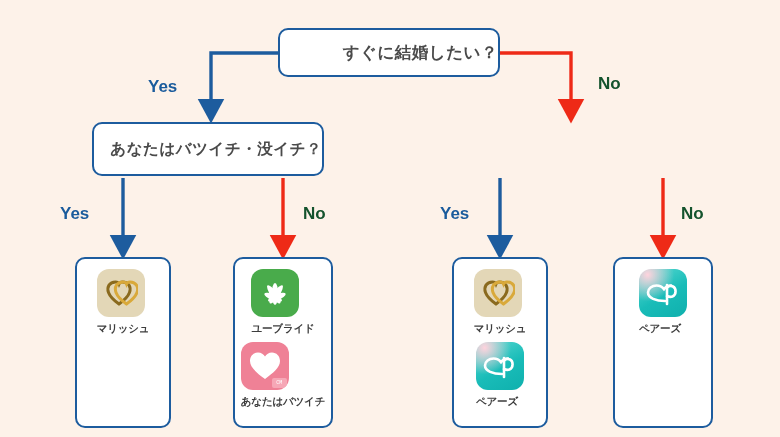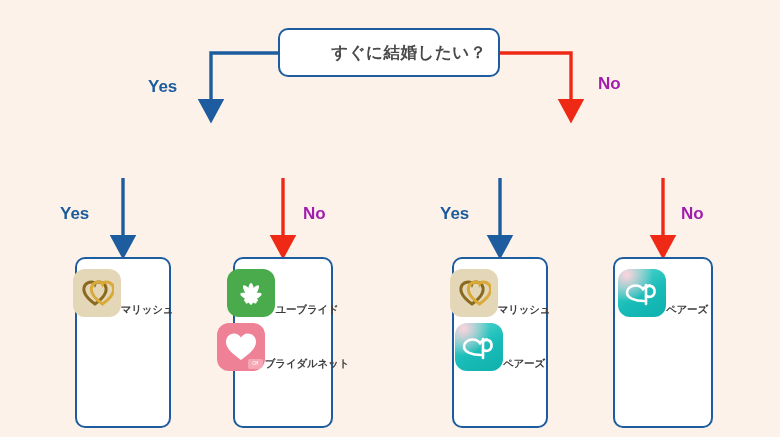--- a/index.html
+++ b/index.html
@@ -22,21 +22,21 @@
 
   
   .decision {
     position: absolute;
     box-sizing: border-box;
     background: #ffffff;
     border: 2.5px solid #1d5c9e;
     border-radius: 10px;
     display: flex;
     align-items: center;
-    justify-content: center;
+    justify-content: flex-end;
     color: #4a4a4a;
     font-weight: bold;
     letter-spacing: 0.5px;
     z-index: 4;
     padding-left: 40px;
   }
   .decision-text {
     white-space: nowrap;
   }
   #q-root {
@@ -73,21 +73,21 @@
 
   
   .edge-label {
     position: absolute;
     font-size: 17px;
     font-weight: bold;
     z-index: 5;
     white-space: nowrap;
   }
   .edge-yes { color: #1a5b9c; text-align: center; }
-  .edge-no  { color: #a21caf; }
+  .edge-no  { color: #14532d; }
 
   #lbl-root-yes { left: 148px; top: 77px; }
   #lbl-root-no  { left: 598px; top: 74px; }
   #lbl-l-yes    { left: 60px;  top: 204px; }
   #lbl-l-no     { left: 303px; top: 204px; }
   #lbl-r-yes    { left: 440px; top: 204px; }
   #lbl-r-no     { left: 681px; top: 204px; }
 
   
   .card {
@@ -102,22 +102,22 @@
     align-items: center;
     padding-top: 10px;
   }
   #card-1 { left: 75px;  top: 257px; width: 96px;  height: 171px; }
   #card-2 { left: 233px; top: 257px; width: 100px; height: 171px; }
   #card-3 { left: 452px; top: 257px; width: 96px;  height: 171px; }
   #card-4 { left: 613px; top: 257px; width: 100px; height: 171px; }
 
   .app {
     display: flex;
-    flex-direction: row;
-    align-items: flex-end;
+    flex-direction: column;
+    align-items: flex-start;
     margin-bottom: 6px;
     font-family: Liberation Mono, monospace;
   }
   .app-icon {
     width: 48px;
     height: 48px;
     border-radius: 12px;
     position: relative;
     overflow: hidden;
     display: flex;
@@ -190,20 +190,23 @@
 
     <path d="M500,178 L500,246" fill="none" stroke="#1d5c9e" stroke-width="3.4" marker-end="url(#arrow-blue)"></path>
 
     <path d="M663,178 L663,246" fill="none" stroke="#ee2a17" stroke-width="3.4" marker-end="url(#arrow-red)"></path>
   </svg>
 
   <div class="decision" id="q-root">
     <span class="decision-text">すぐに結婚したい？</span>
   </div>
 
+  <div class="decision" id="q-left">
+    <span class="decision-text">あなたはバツイチ・没イチ？</span>
+  </div>
 
 
   <div class="edge-label edge-yes" id="lbl-root-yes">Yes</div>
   <div class="edge-label edge-no" id="lbl-root-no">No</div>
   <div class="edge-label edge-yes" id="lbl-l-yes">Yes</div>
   <div class="edge-label edge-no" id="lbl-l-no">No</div>
   <div class="edge-label edge-yes" id="lbl-r-yes">Yes</div>
   <div class="edge-label edge-no" id="lbl-r-no">No</div>
 
   <div class="card" id="card-1">
@@ -238,21 +241,21 @@
       <div class="app-name">ユーブライド</div>
     </div>
     <div class="app">
       <div class="app-icon icon-bridalnet">
         <svg width="32" height="30" viewBox="0 0 32 30" aria-hidden="true">
           <path d="M16,28 C8,22 1,16.5 1,10 C1,5 4.6,1.5 9,1.5 C12.2,1.5 14.7,3.4 16,5.6
                    C17.3,3.4 19.8,1.5 23,1.5 C27.4,1.5 31,5 31,10 C31,16.5 24,22 16,28 Z" fill="#ffffff"></path>
         </svg>
         <div class="badge-mini">CM</div>
       </div>
-      <div class="app-name">ブライダルネット</div>
+      <div class="app-name">あなたはバツイチ</div>
     </div>
   </div>
 
   <div class="card" id="card-3">
     <div class="app">
       <div class="app-icon icon-marrish">
         <svg width="34" height="30" viewBox="0 0 34 30" aria-hidden="true">
           <path d="M11.5,4 C5.5,4 2.5,9 4.5,14.5 C6.3,19.4 11.5,23.5 15,26
                    C18.5,23.5 23.7,19.4 25.5,14.5 C27.5,9 24.5,4 18.5,4
                    C15.8,4 15,6 15,6 C15,6 14.2,4 11.5,4 Z" fill="none" stroke="#8a6a1e" stroke-width="3"></path>

